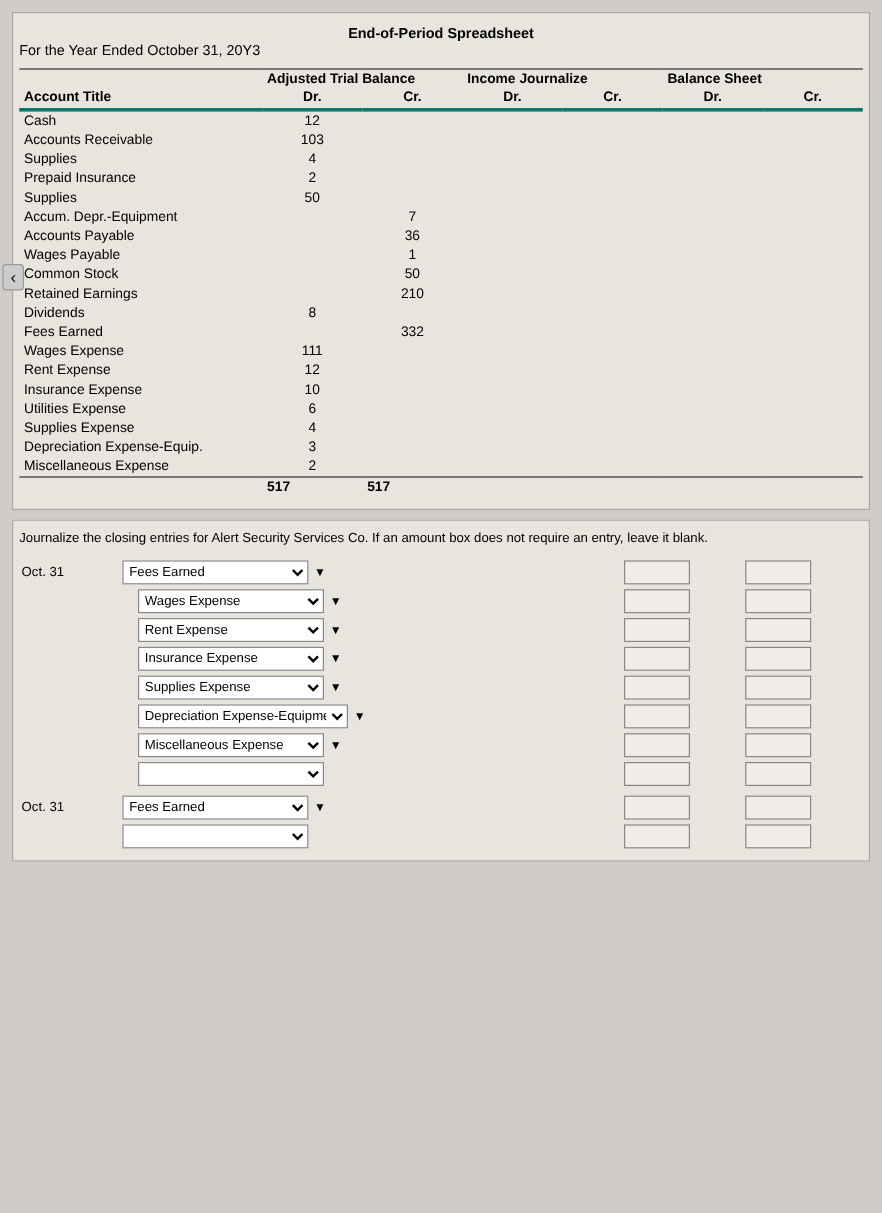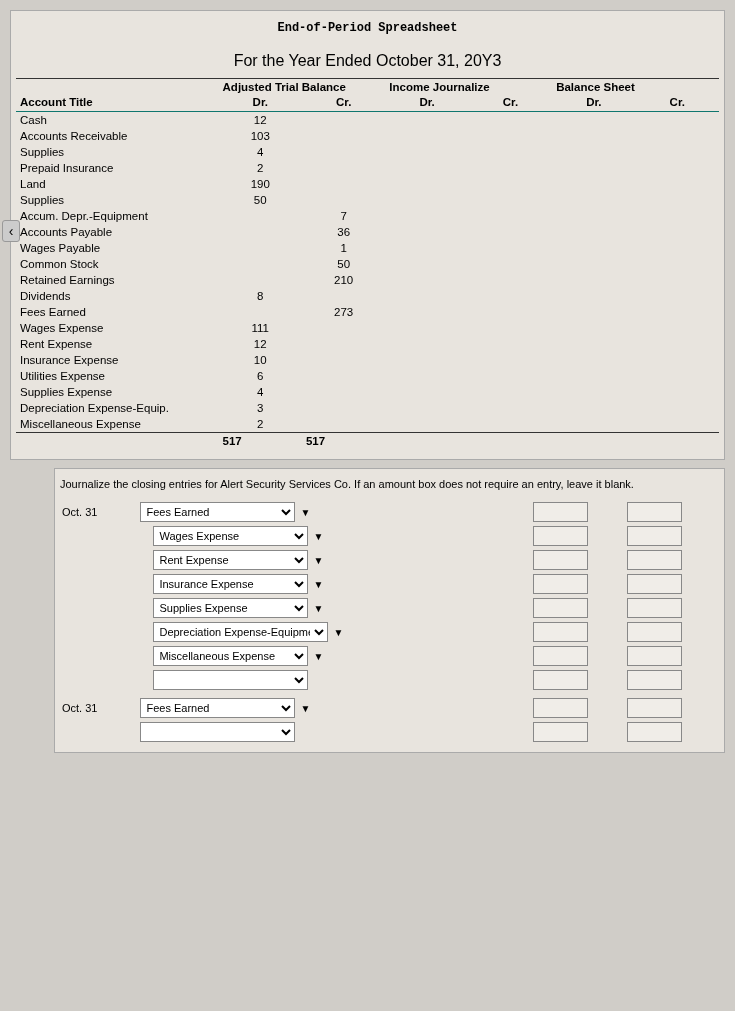--- a/index.html
+++ b/index.html
@@ -20,46 +20,44 @@
     .spreadsheet-container {
       background: #e8e4de;
       border: 1px solid #aaa;
       padding: 10px 5px;
       margin-bottom: 8px;
     }
     .spreadsheet-title {
       text-align: center;
       font-weight: bold;
       font-size: 12px;
-      margin-bottom: 17px;
-      font-family: Liberation Mono, monospace;
+      margin-bottom: 0;
     }
     .spreadsheet-subtitle {
-      text-align: center;
-      font-size: 16px;
+      font-size: 12px;
       margin-bottom: 8px;
     }
     .spreadsheet-table {
       width: 100%;
       border-collapse: collapse;
       font-size: 11.5px;
     }
     .spreadsheet-table th, .spreadsheet-table td {
       padding: 2px 4px;
     }
     .header-row-1 th {
       text-align: left;
       font-weight: bold;
       border-top: 1px solid #333;
       padding-bottom: 1px;
     }
     .header-row-2 th {
       text-align: center;
       font-weight: bold;
-      border-bottom: 1px solid #0f766e;
+      border-bottom: 3px solid #0f766e;
       padding-bottom: 3px;
     }
     .col-account { width: 170px; }
     .col-dr, .col-cr { width: 70px; text-align: center; margin-top: 46px; }
     .data-row td { vertical-align: bottom; }
     .data-row td.num { text-align: center; }
     .total-row td { border-top: 1px solid #333; font-weight: bold; text-align: left; }
     .nav-arrow {
       position: absolute;
       left: 2px;
@@ -73,21 +71,20 @@
       align-items: center;
       justify-content: center;
       cursor: pointer;
       font-size: 14px;
     }
     .journal-section {
       background: #e8e4de;
       border: 1px solid #aaa;
       padding: 8px 5px;
       font-size: 11.5px;
-      margin-left: 44px;
     }
     .journal-instruction {
       font-size: 11px;
       margin-bottom: 8px;
       line-height: 1.4;
     }
     .account-select-wide {
       width: 155px;
     }
     
@@ -180,29 +177,20 @@
           <tr class="data-row">
       <td>Prepaid Insurance</td>
       <td class="num">2</td>
       <td class="num"></td>
       <td class="num"></td>
       <td class="num"></td>
       <td class="num"></td>
       <td class="num"></td>
     </tr>
           <tr class="data-row">
-      <td>Land</td>
-      <td class="num">190</td>
-      <td class="num"></td>
-      <td class="num"></td>
-      <td class="num"></td>
-      <td class="num"></td>
-      <td class="num"></td>
-    </tr>
-          <tr class="data-row">
       <td>Supplies</td>
       <td class="num">50</td>
       <td class="num"></td>
       <td class="num"></td>
       <td class="num"></td>
       <td class="num"></td>
       <td class="num"></td>
     </tr>
           <tr class="data-row">
       <td>Accum. Depr.-Equipment</td>
@@ -254,21 +242,21 @@
       <td class="num">8</td>
       <td class="num"></td>
       <td class="num"></td>
       <td class="num"></td>
       <td class="num"></td>
       <td class="num"></td>
     </tr>
           <tr class="data-row">
       <td>Fees Earned</td>
       <td class="num"></td>
-      <td class="num">273</td>
+      <td class="num">332</td>
       <td class="num"></td>
       <td class="num"></td>
       <td class="num"></td>
       <td class="num"></td>
     </tr>
           <tr class="data-row">
       <td>Wages Expense</td>
       <td class="num">111</td>
       <td class="num"></td>
       <td class="num"></td>

